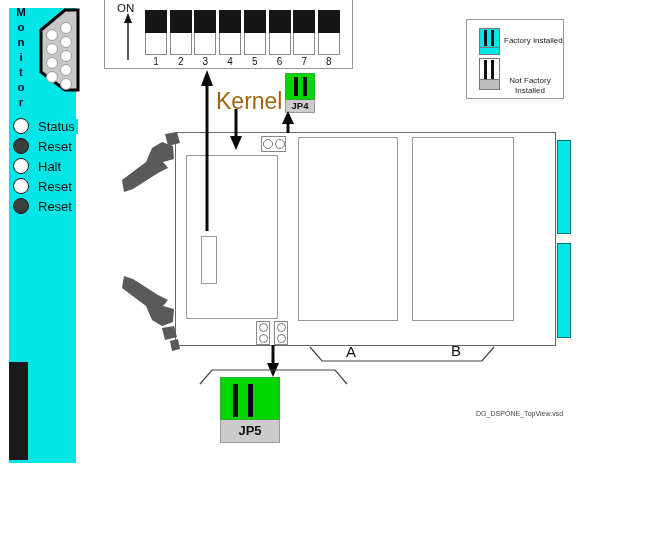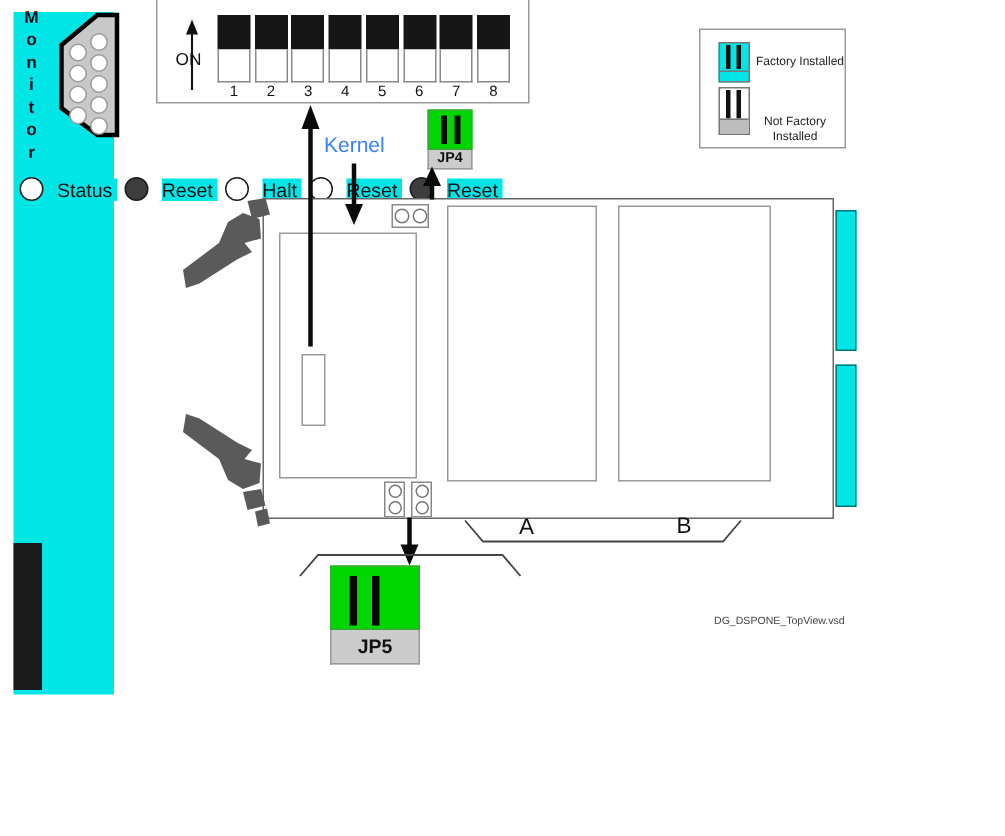--- a/index.html
+++ b/index.html
@@ -5,30 +5,30 @@
   html,body{margin:0;padding:0;background:#fff;}
   .stage{position:relative;width:670px;height:557px;background:#fff;overflow:hidden;
          font-family:"Liberation Sans",sans-serif;color:#111;}
   .abs{position:absolute;}
 
   
   .panel{position:absolute;left:9px;top:8px;width:67px;height:455px;background:var(--cyan,#00e6e6);}
   .monitor-letters{position:absolute;left:4px;top:-3px;width:16px;text-align:center;
                    font-size:11.5px;font-weight:bold;line-height:15px;color:#101020;}
   .connector-svg{position:absolute;left:29px;top:-2px;}
-  .led-list{position:absolute;left:3px;top:110px;display:flex;flex-direction:row;gap:4px;}
+  .led-list{position:absolute;left:3px;top:110px;display:flex;flex-direction:column;gap:4px;}
   .led-row{display:flex;align-items:center;height:16px;}
   .led-dot{width:14px;height:14px;border-radius:50%;border:1.6px solid #1c1c1c;background:#fff;margin-left:1px;flex:none;}
   .led-dot.on{background:#3d3d3d;}
   .led-label{margin-left:9px;font-size:13px;white-space:nowrap;background:var(--cyan,#00e6e6);padding-right:3px;}
   .panel-black-bar{position:absolute;left:0px;top:354px;width:19px;height:98px;background:#1a1a1a;}
 
   
   .dip-box{position:absolute;left:104px;top:-9px;width:247px;height:76px;border:1px solid #999;background:#fff;}
-  .on-label{position:absolute;left:117px;top:2px;font-size:11.5px;color:#111;margin-top:32px;}
+  .on-label{position:absolute;left:117px;top:2px;font-size:11.5px;color:#111;}
   .dip-switch{position:absolute;top:10px;width:22px;}
   .sw-top{height:23px;background:#161616;}
   .sw-bottom{height:21px;background:#fff;border:1px solid #8a8a8a;border-top:none;}
   .sw-num{position:absolute;top:46px;width:100%;text-align:center;font-size:10px;color:#111;}
 
   
   .legend{position:absolute;left:466px;top:19px;width:96px;height:78px;border:1px solid #999;background:#fff;}
   .legend-icon{position:absolute;left:12px;width:19px;border:1px solid #777;}
   .legend-icon .lpin{position:absolute;top:1px;width:2.5px;background:#111;}
   .legend-icon .icon-strip{position:absolute;left:0;bottom:0;width:100%;border-top:1px solid #777;}
@@ -72,21 +72,21 @@
   .jp4 .jumper-label{font-size:9.5px;height:12px;line-height:12px;}
   .jp5,.jp6{width:60px;top:377px;}
   .jp5{left:220px;} .jp6{left:282px;}
   .jp5 .jumper-green,.jp6 .jumper-green{height:41px;}
   .jp5 .jpin,.jp6 .jpin{top:6px;width:5px;height:33px;}
   .jp5 .jpin.p1,.jp6 .jpin.p1{left:12px;}
   .jp5 .jpin.p2,.jp6 .jpin.p2{left:27px;}
   .jp5 .jumper-label,.jp6 .jumper-label{font-size:13px;height:22px;line-height:22px;}
 
   
-  .kernel-label{position:absolute;left:216px;top:88px;font-size:14px;color:#3b82f6;}
+  .kernel-label{position:absolute;left:216px;top:88px;font-size:23px;color:#a16207;}
   .module-a-label{position:absolute;left:346px;top:343px;font-size:15px;}
   .module-b-label{position:absolute;left:451px;top:342px;font-size:15px;}
   .dsp-modules-label{position:absolute;left:361px;top:362px;font-size:15.5px;}
   .filename{position:absolute;left:476px;top:410px;font-size:8px;color:#444;transform:scale(.88);transform-origin:left top;}
 
   .overlay{position:absolute;left:0;top:0;pointer-events:none;}
 </style>
 </head>
 <body>
 

